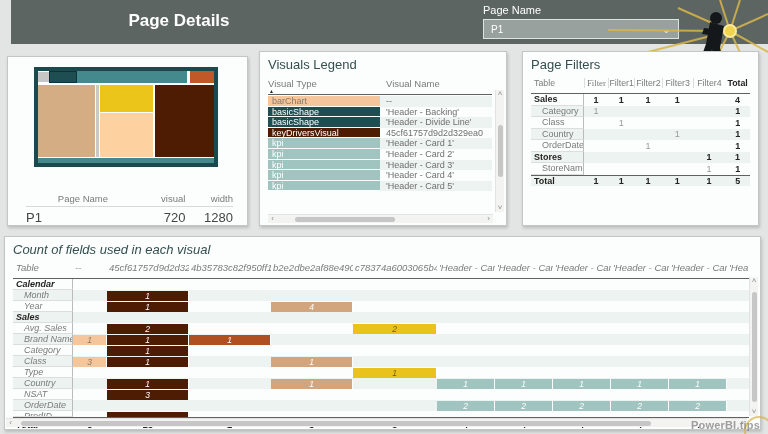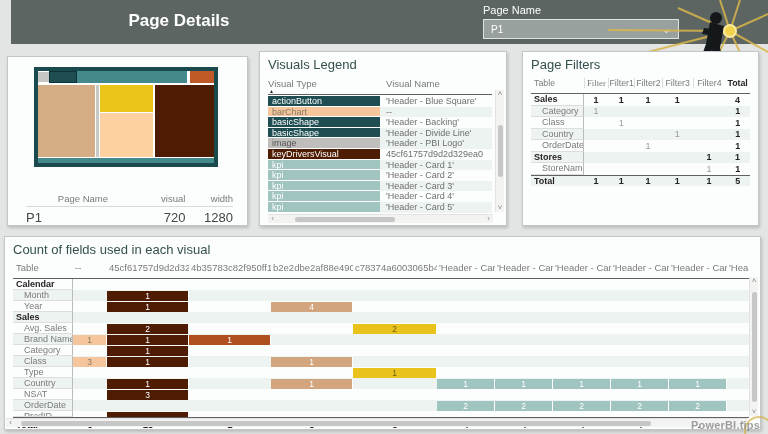--- a/index.html
+++ b/index.html
@@ -19,21 +19,21 @@
   .slicer-box .chev { color:#eef1f0; font-size:11px; line-height:10px; }
   
   .logo { position:absolute; right:0; top:0; width:160px; height:74px; pointer-events:none; }
   
   .panel { position:absolute; background:#fcfdfd; border:1px solid #c2c6c5;
     box-shadow:1px 2px 3px rgba(0,0,0,.18); }
   .panel-title { font-size:13px; color:#33504e; padding:5px 12px 2px 8px; }
   #preview-panel { left:7px;  top:56px;  width:241px; height:170px; }
   #legend-panel  { left:259px; top:51px; width:248px; height:175px; }
   #filters-panel { left:522px; top:51px; width:237px; height:175px; }
-  #matrix-panel  { left:4px;  top:236px; width:757px; height:194px; }
+  #matrix-panel  { left:4px;  top:236px; width:757px; height:194px;font-style:italic; }
   
   .mock-frame { position:absolute; left:26px; top:10px; width:184px; height:100px;
     background:#1b4a4e; padding:4px; }
   .mock-inner { width:100%; height:100%; background:#fff; display:flex; flex-direction:column; }
   .mock-top { height:13px; display:flex; }
   .mock-sq   { width:11px; height:10px; margin-top:1px; }
   .mock-btn  { width:28px; height:12px; border:1px solid #0e3336; }
   .mock-bar  { flex:1; height:12px; }
   .mock-gap  { width:3px; }
   .mock-rust { width:24px; height:12px; }
@@ -184,39 +184,31 @@
   <section class="panel" id="legend-panel">
     <div class="panel-title">Visuals Legend</div>
     <div class="lg-head">
       <div class="c1 sorthdr">
         <span>Visual Type</span>
         <span class="sort">▲</span>
       </div>
       <div class="c2">Visual Name</div>
     </div>
     <div class="lg-rows">
-        <div class="lg-row">
-          <div class="lg-type" style="background: rgb(30, 78, 82); color: rgb(255, 255, 255);">actionButton</div>
-          <div class="lg-name">'Header - Blue Square'</div>
-        </div>
         <div class="lg-row stripe">
           <div class="lg-type" style="background: rgb(245, 198, 156); color: rgb(138, 122, 104);">barChart</div>
           <div class="lg-name">--</div>
         </div>
         <div class="lg-row">
           <div class="lg-type" style="background: rgb(30, 78, 82); color: rgb(255, 255, 255);">basicShape</div>
           <div class="lg-name">'Header - Backing'</div>
         </div>
         <div class="lg-row stripe">
           <div class="lg-type" style="background: rgb(30, 78, 82); color: rgb(255, 255, 255);">basicShape</div>
           <div class="lg-name">'Header - Divide Line'</div>
-        </div>
-        <div class="lg-row stripe">
-          <div class="lg-type" style="background: rgb(191, 190, 189); color: rgb(85, 85, 85);">image</div>
-          <div class="lg-name">'Header - PBI Logo'</div>
         </div>
         <div class="lg-row">
           <div class="lg-type" style="background: rgb(78, 28, 2); color: rgb(255, 255, 255);">keyDriversVisual</div>
           <div class="lg-name">45cf61757d9d2d329ea0</div>
         </div>
         <div class="lg-row stripe">
           <div class="lg-type" style="background: rgb(160, 197, 193); color: rgb(255, 255, 255);">kpi</div>
           <div class="lg-name">'Header - Card 1'</div>
         </div>
         <div class="lg-row">

